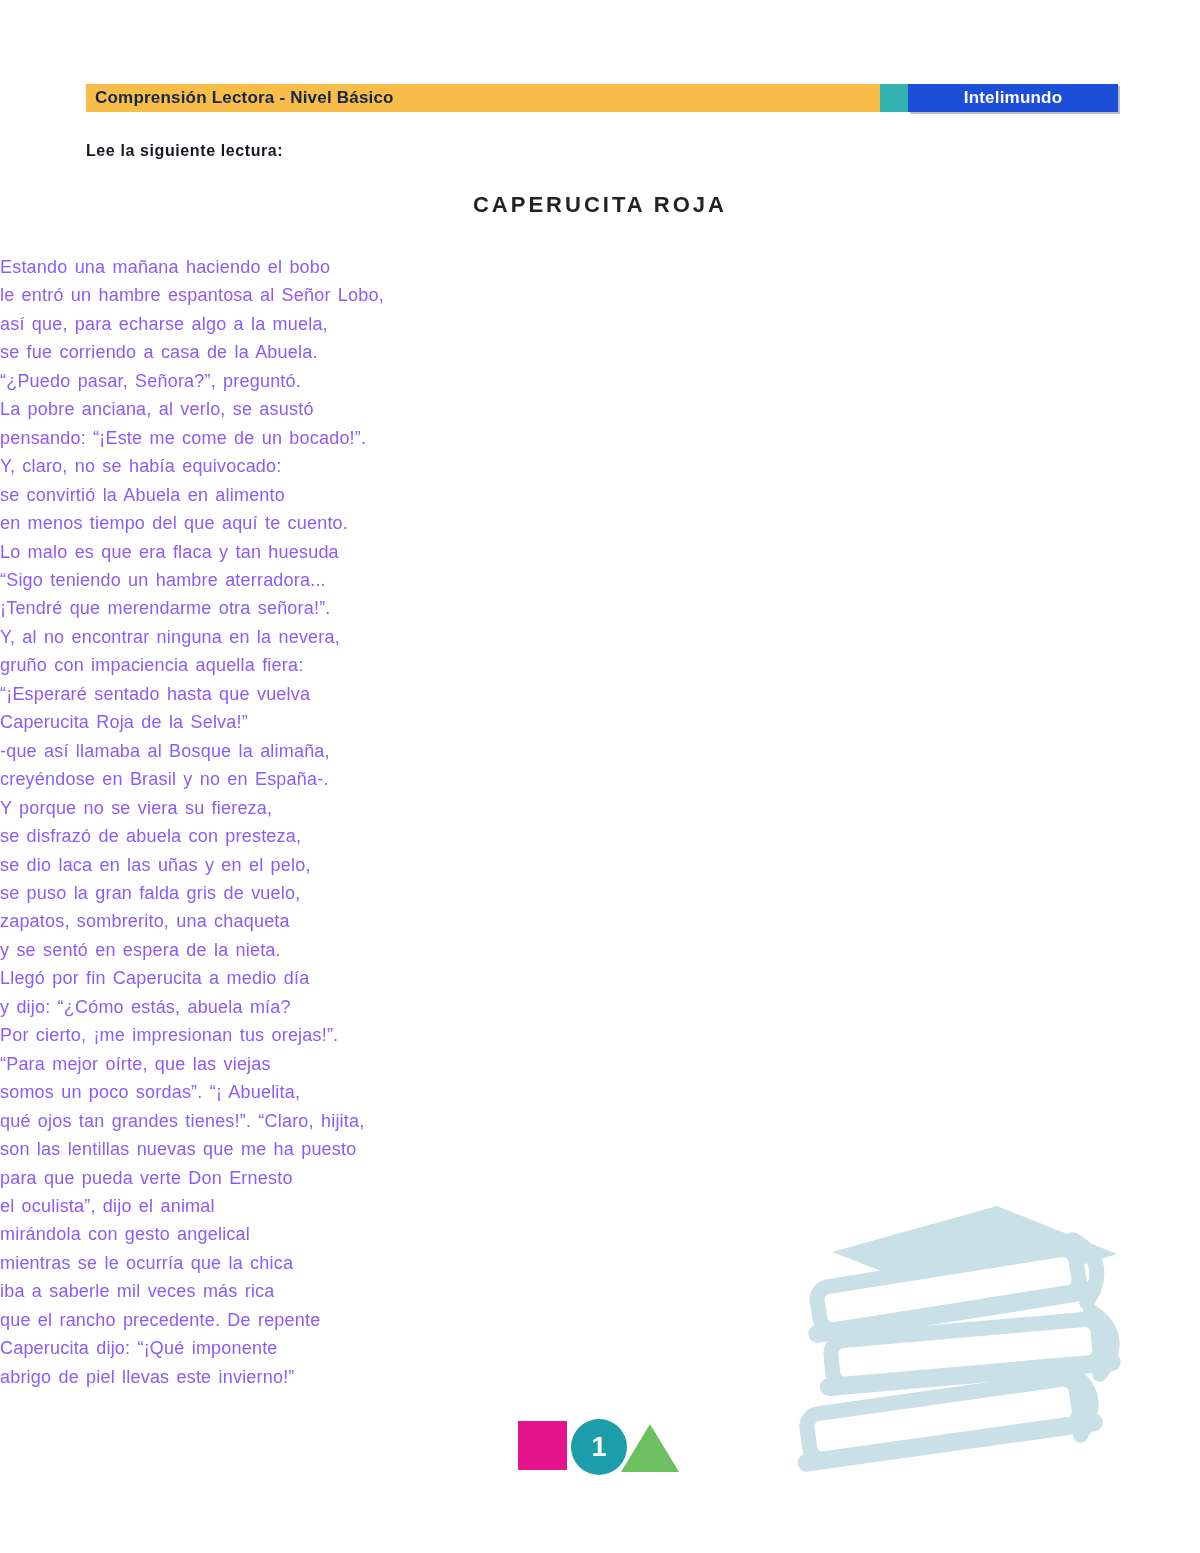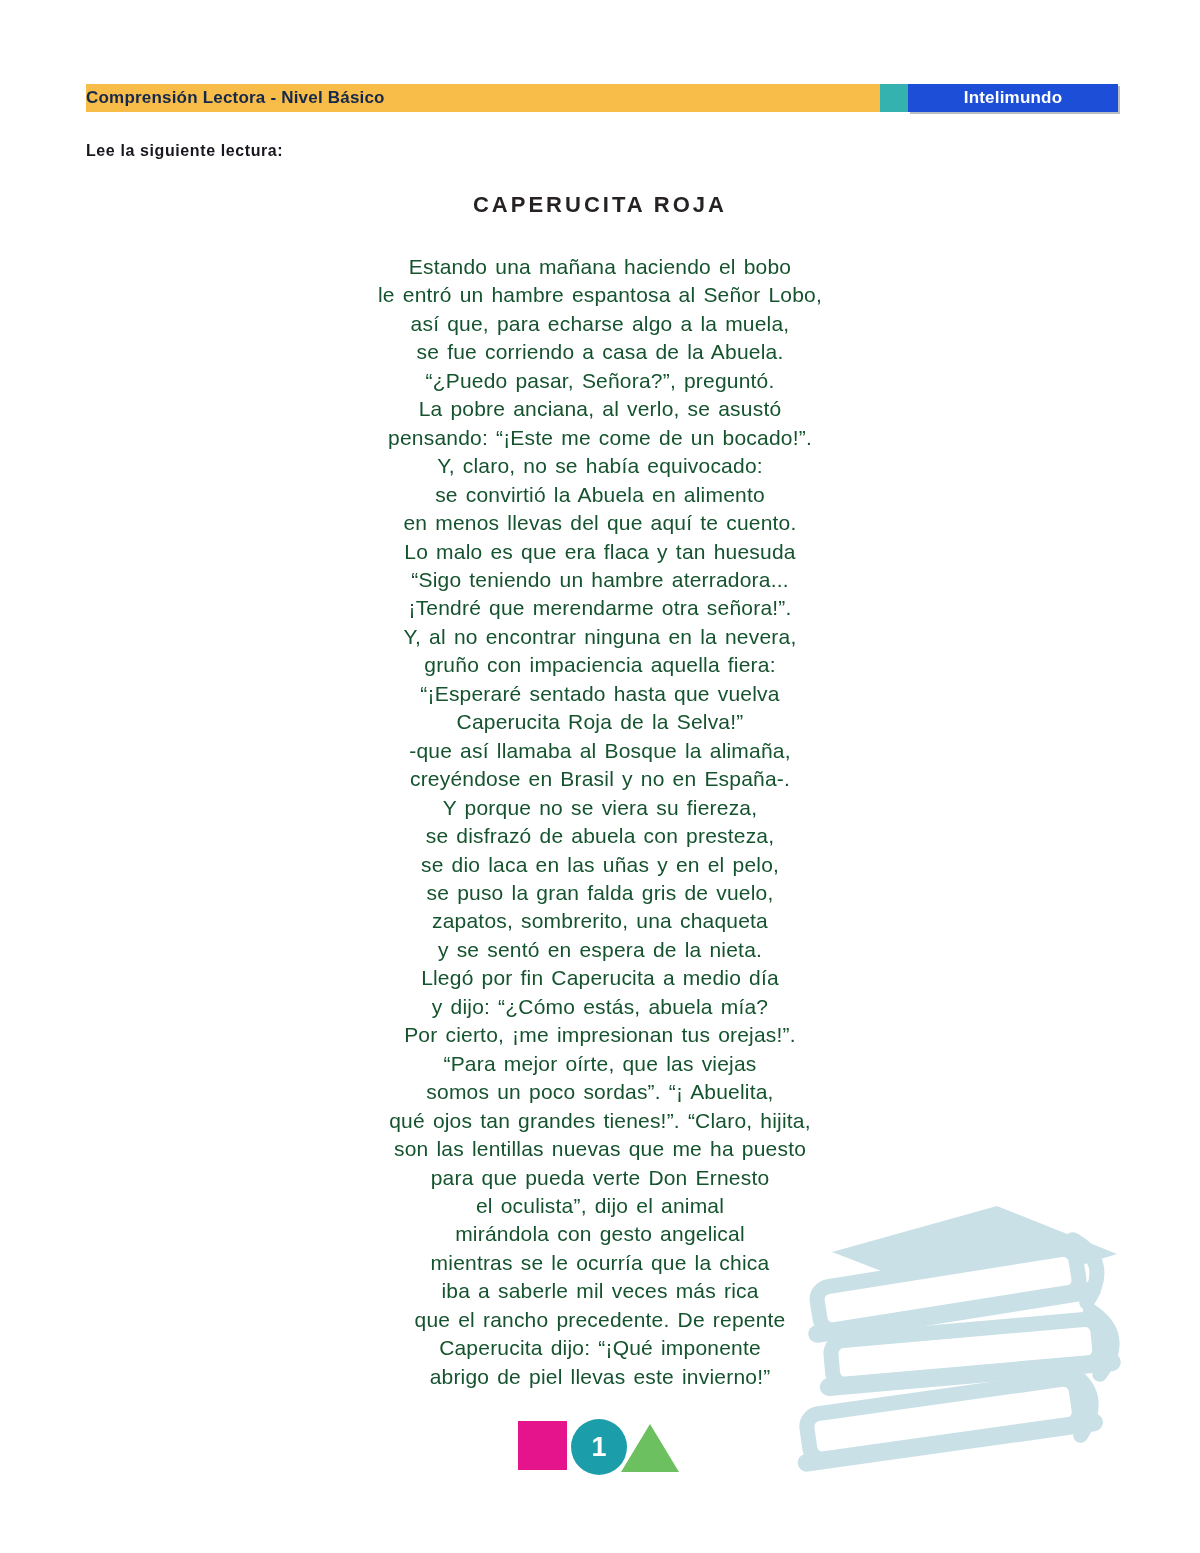--- a/index.html
+++ b/index.html
@@ -19,21 +19,21 @@
     width:1032px;
     height:28px;
     display:flex;
     z-index:3;
   }
   .header-yellow{
     flex:1;
     background:#F8BC49;
     display:flex;
     align-items:center;
-    padding-left:0;
+    padding-left:9px;
   }
   .header-yellow .hdr-label{
     font-size:17px;
     font-weight:bold;
     color:#14284B;
     letter-spacing:0.2px;
   }
   .header-teal{
     width:28px;
     background:#33B2B0;
@@ -72,24 +72,23 @@
     font-weight:bold;
     letter-spacing:3px;
     color:#262224;
     z-index:3;
   }
   .poem{
     position:absolute;
     top:253px;
     left:0;
     width:100%;
-    text-align:center;
-    font-size:21px;
+    font-size:18px;
     line-height:28.45px;
-    color:#14532d;
+    color:#8b5cf6;
     letter-spacing:0.2px;
     word-spacing:2px;
     z-index:2;
   }
   
   .watermark{
     position:absolute;
     left:790px;
     top:1200px;
     width:345px;
@@ -156,21 +155,21 @@
   <div class="poem">
       <div class="poem-line">Estando una mañana haciendo el bobo</div>
       <div class="poem-line">le entró un hambre espantosa al Señor Lobo,</div>
       <div class="poem-line">así que, para echarse algo a la muela,</div>
       <div class="poem-line">se fue corriendo a casa de la Abuela.</div>
       <div class="poem-line">“¿Puedo pasar, Señora?”, preguntó.</div>
       <div class="poem-line">La pobre anciana, al verlo, se asustó</div>
       <div class="poem-line">pensando: “¡Este me come de un bocado!”.</div>
       <div class="poem-line">Y, claro, no se había equivocado:</div>
       <div class="poem-line">se convirtió la Abuela en alimento</div>
-      <div class="poem-line">en menos llevas del que aquí te cuento.</div>
+      <div class="poem-line">en menos tiempo del que aquí te cuento.</div>
       <div class="poem-line">Lo malo es que era flaca y tan huesuda</div>
       <div class="poem-line">“Sigo teniendo un hambre aterradora...</div>
       <div class="poem-line">¡Tendré que merendarme otra señora!”.</div>
       <div class="poem-line">Y, al no encontrar ninguna en la nevera,</div>
       <div class="poem-line">gruño con impaciencia aquella fiera:</div>
       <div class="poem-line">“¡Esperaré sentado hasta que vuelva</div>
       <div class="poem-line">Caperucita Roja de la Selva!”</div>
       <div class="poem-line">-que así llamaba al Bosque la alimaña,</div>
       <div class="poem-line">creyéndose en Brasil y no en España-.</div>
       <div class="poem-line">Y porque no se viera su fiereza,</div>

